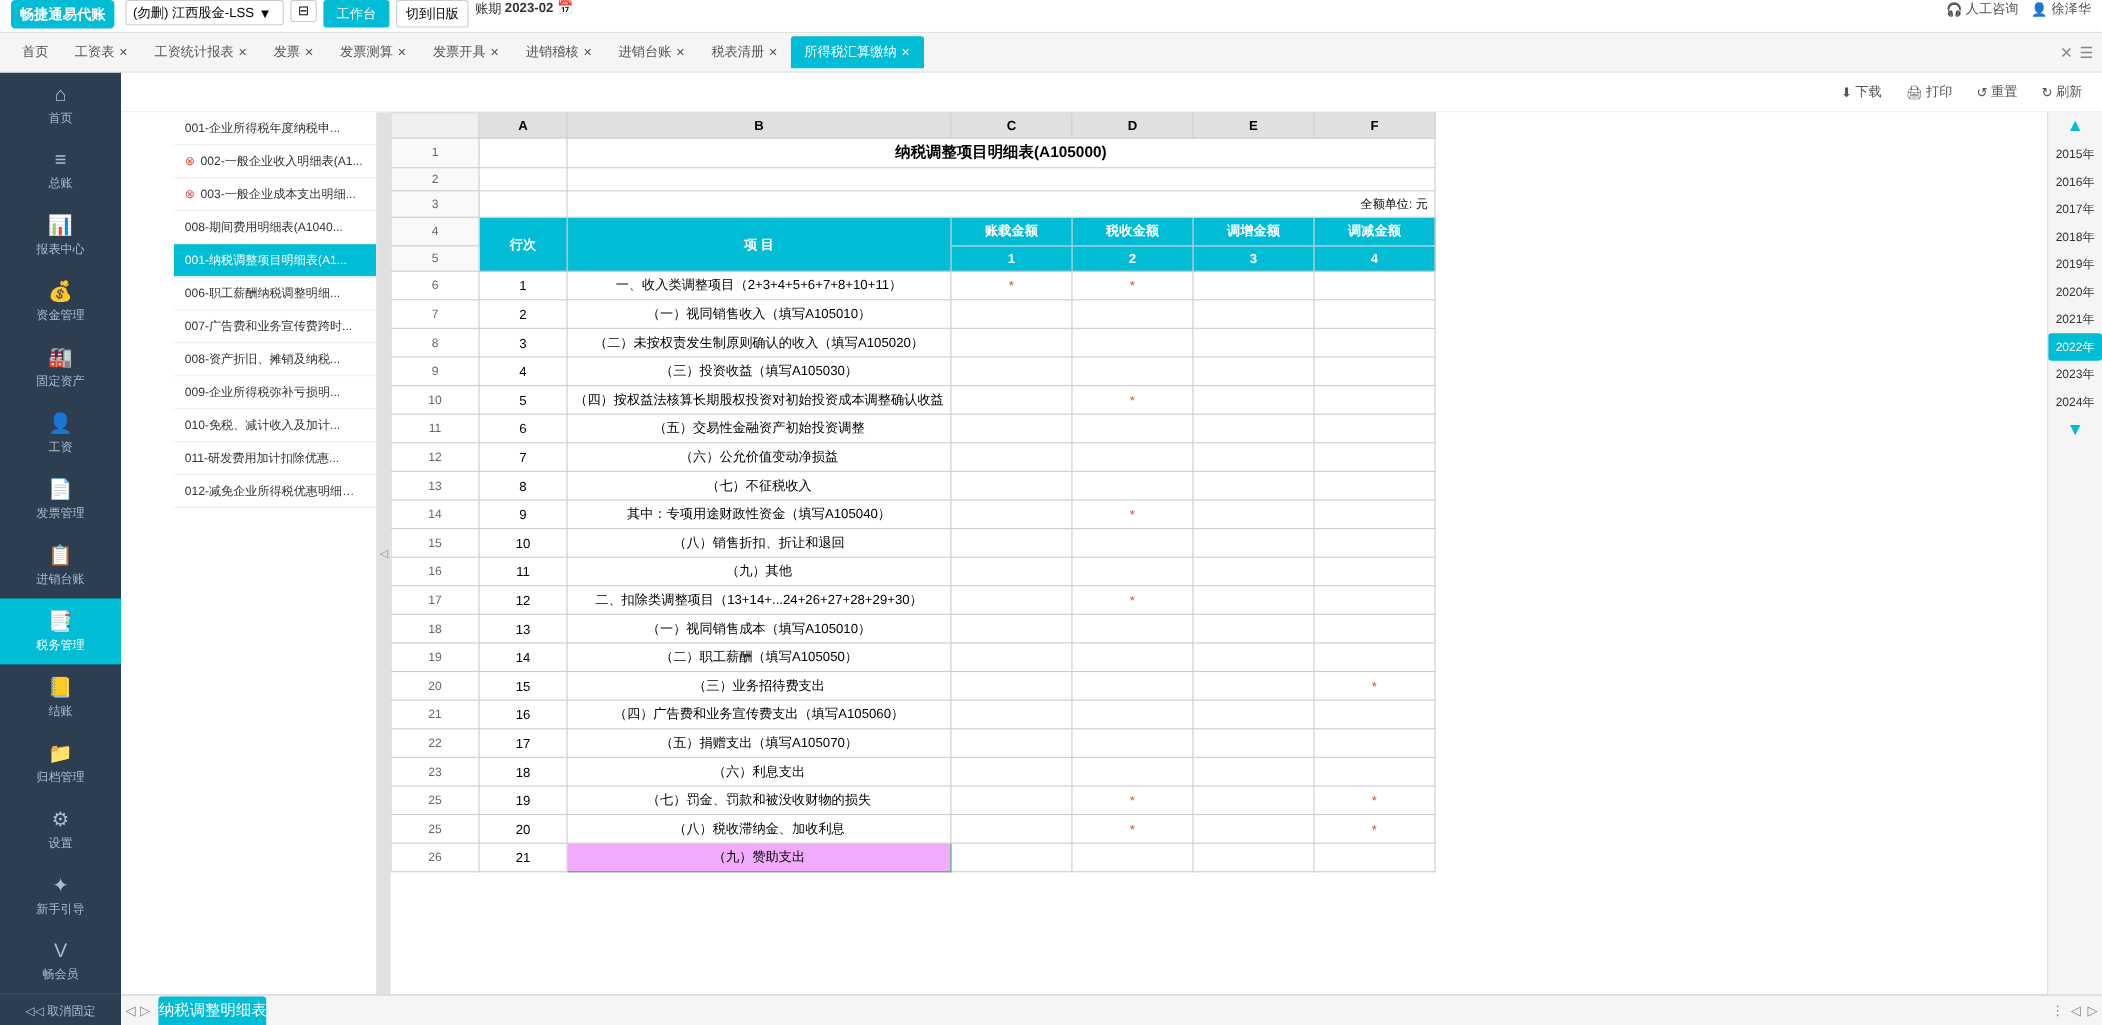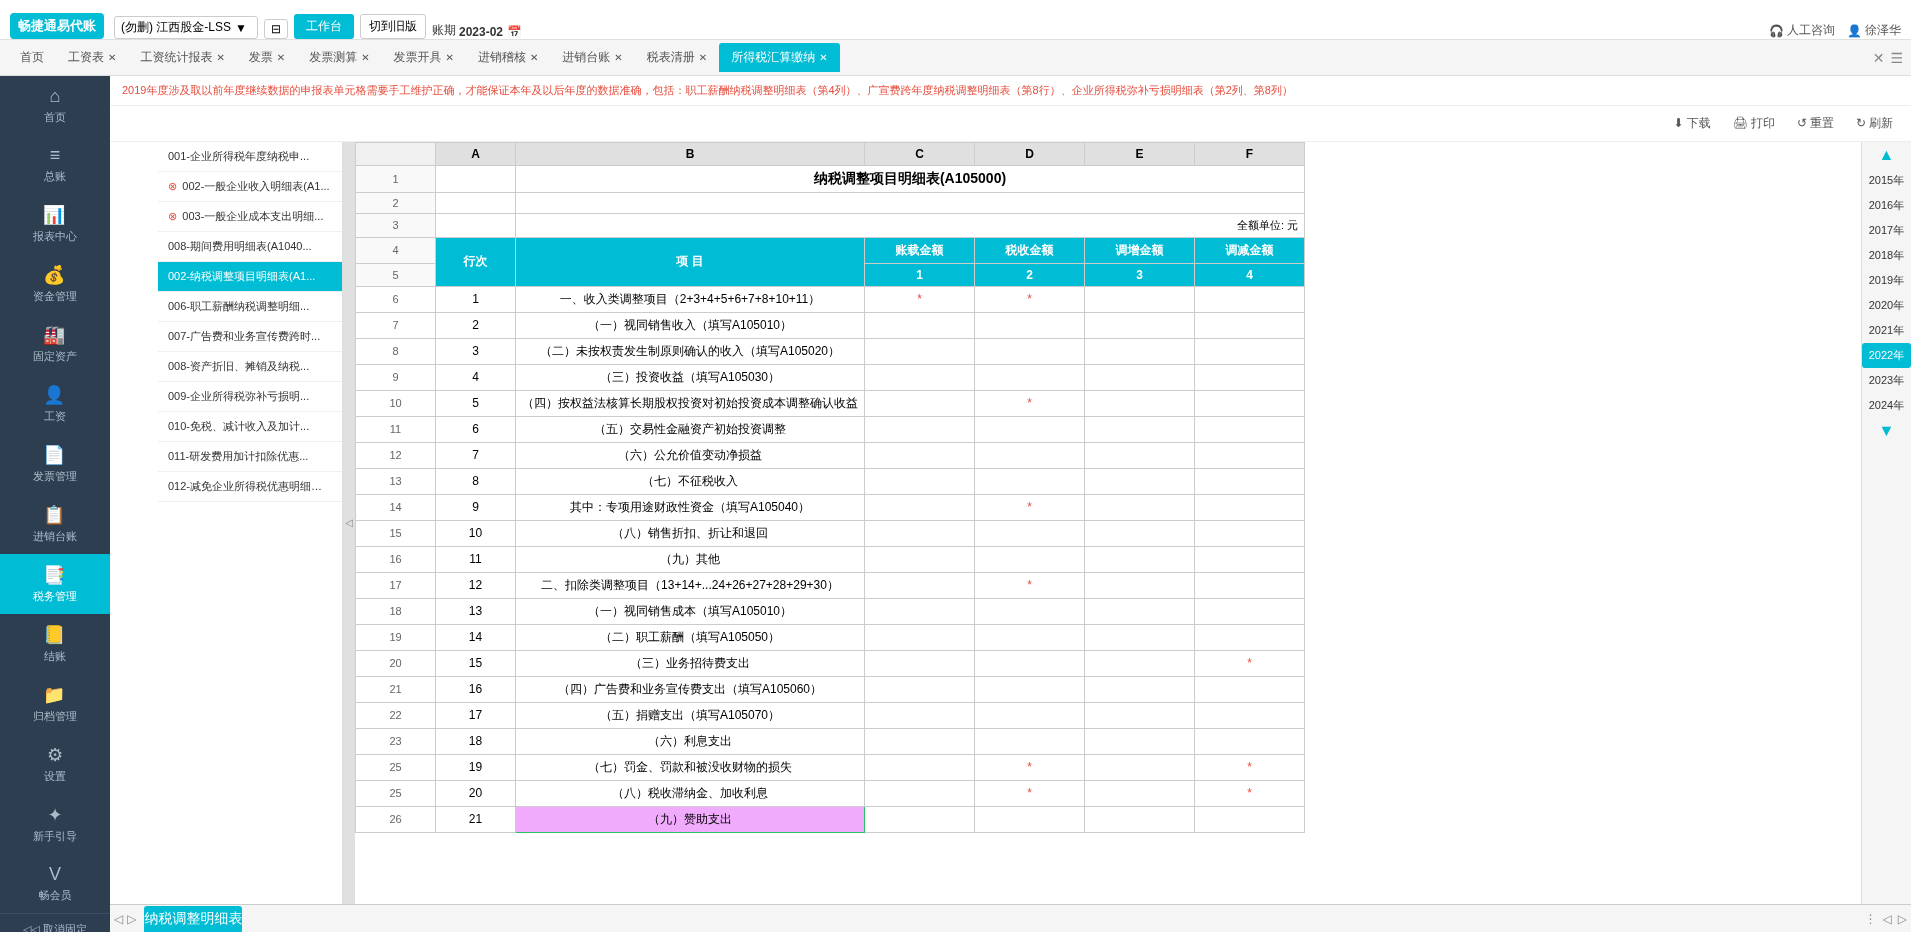--- a/index.html
+++ b/index.html
@@ -1,19 +1,19 @@
 <!DOCTYPE html>
 <html><head>
   <meta charset="utf-8">
   <style>
     * { box-sizing: border-box; margin: 0; padding: 0; }
     body { font-family: 'Microsoft YaHei', Arial, sans-serif; font-size: 12px; background: #f0f2f5; display: flex; flex-direction: column; height: 932px; overflow: hidden; }
 
     
-    .top-bar { height: 40px; background: #fff; display: flex; align-items: flex-end; padding: 0 10px; border-bottom: 1px solid #e0e0e0; flex-shrink: 0; }
+    .top-bar { height: 30px; background: #fff; display: flex; align-items: flex-start; padding: 0 10px; border-bottom: 1px solid #e0e0e0; flex-shrink: 0; }
     .logo { background: #00bcd4; color: #fff; font-size: 13px; font-weight: bold; padding: 4px 8px; border-radius: 4px; margin-right: 10px; white-space: nowrap; }
     .company-select { display: flex; align-items: center; border: 1px solid #ccc; border-radius: 3px; padding: 2px 6px; font-size: 12px; margin-right: 6px; cursor: pointer; background: #fff; }
     .company-select span { margin-right: 4px; }
     .icon-btn { border: 1px solid #ccc; border-radius: 3px; padding: 2px 6px; cursor: pointer; background: #fff; margin-right: 6px; font-size: 12px; }
     .btn-workbench { background: #00bcd4; color: #fff; border: none; border-radius: 3px; padding: 4px 12px; cursor: pointer; font-size: 12px; margin-right: 6px; }
     .btn-switch { background: #fff; border: 1px solid #ccc; border-radius: 3px; padding: 3px 8px; cursor: pointer; font-size: 12px; margin-right: 6px; }
     .period-icon { color: #00bcd4; margin-left: 4px; cursor: pointer; }
     .top-right { margin-left: auto; display: flex; align-items: center; gap: 12px; font-size: 12px; color: #555; }
     .top-right span { cursor: pointer; display: flex; align-items: center; gap: 3px; }
 
@@ -219,23 +219,20 @@
     <div class="sidebar-bottom">
       <div class="sidebar-fix">
         <span>◁◁</span>
         <span>取消固定</span>
       </div>
     </div>
   </div>
 
   <div class="content">
 
-    <div class="warning-bar">
-      <span>2019年度涉及取以前年度继续数据的申报表单元格需要手工维护正确，才能保证本年及以后年度的数据准确，包括：职工薪酬纳税调整明细表（第4列）、广宣费跨年度纳税调整明细表（第8行）、企业所得税弥补亏损明细表（第2列、第8列）</span>
-    </div>
 
     <div class="toolbar">
       <div class="tool-btn">
         <span>⬇</span>
         <span>下载</span>
       </div>
       <div class="tool-btn">
         <span>🖨</span>
         <span>打印</span>
       </div>
@@ -260,21 +257,21 @@
           <span>002-一般企业收入明细表(A1...</span>
         </div>
         <div class="left-item">
           <span class="warn">⊗</span>
           <span>003-一般企业成本支出明细...</span>
         </div>
         <div class="left-item">
           <span>008-期间费用明细表(A1040...</span>
         </div>
         <div class="left-item active">
-          <span>002-纳税调整项目明细表(A1...</span>
+          <span>001-纳税调整项目明细表(A1...</span>
         </div>
         <div class="left-item">
           <span>006-职工薪酬纳税调整明细...</span>
         </div>
         <div class="left-item">
           <span>007-广告费和业务宣传费跨时...</span>
         </div>
         <div class="left-item">
           <span>008-资产折旧、摊销及纳税...</span>
         </div>

